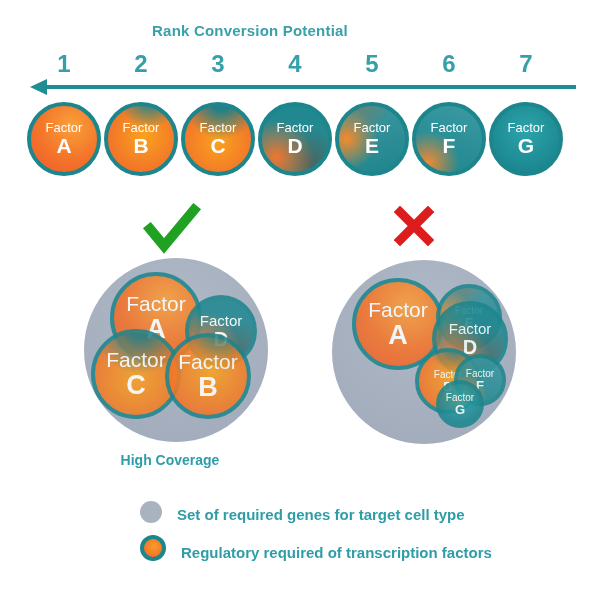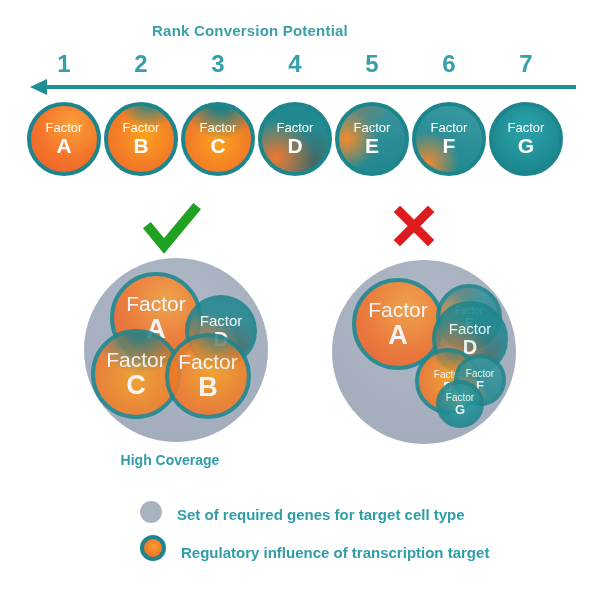--- a/index.html
+++ b/index.html
@@ -193,16 +193,16 @@
   </div>
 
   <div class="coverage-label" style="left:70px">High Coverage</div>
 
   <div class="legend-row" style="top:501px">
     <div class="legend-swatch sw-gray"></div>
     <div class="legend-text">Set of required genes for target cell type</div>
   </div>
   <div class="legend-row" style="top:535px">
     <div class="legend-swatch sw-tf"></div>
-    <div class="legend-text">Regulatory influence of transcription target</div>
+    <div class="legend-text">Regulatory required of transcription factors</div>
   </div>
 
 </div>
 
 </body></html>

